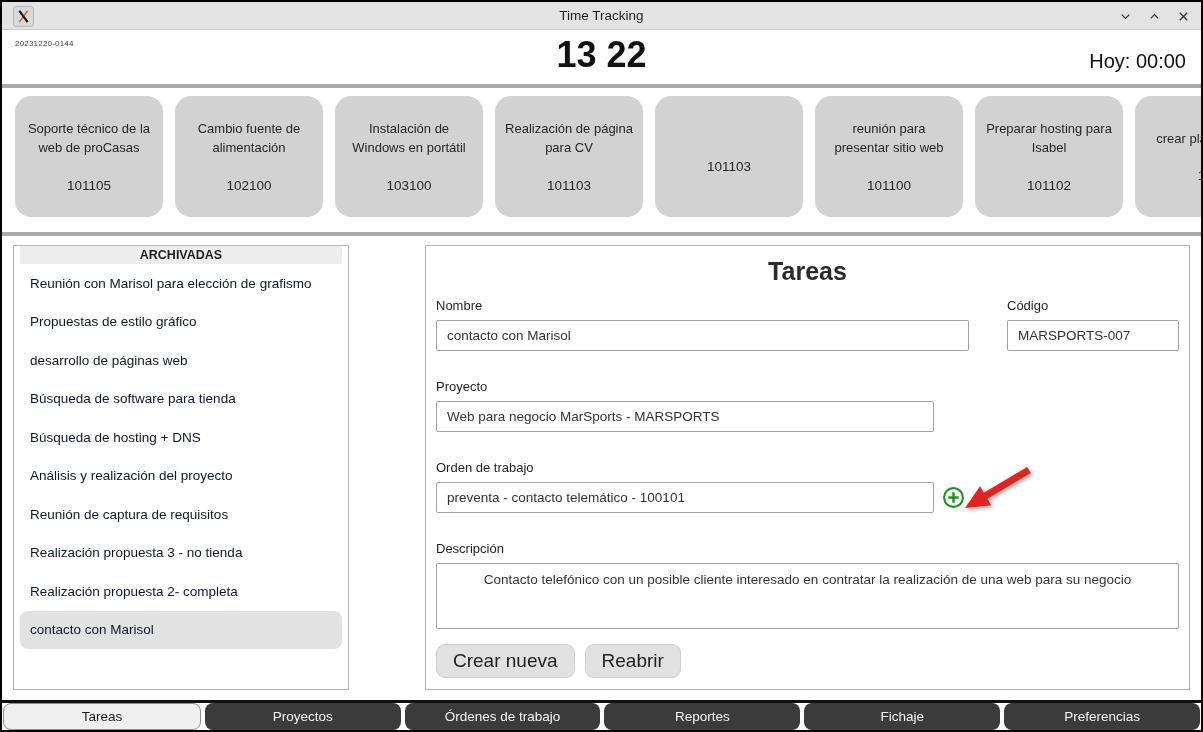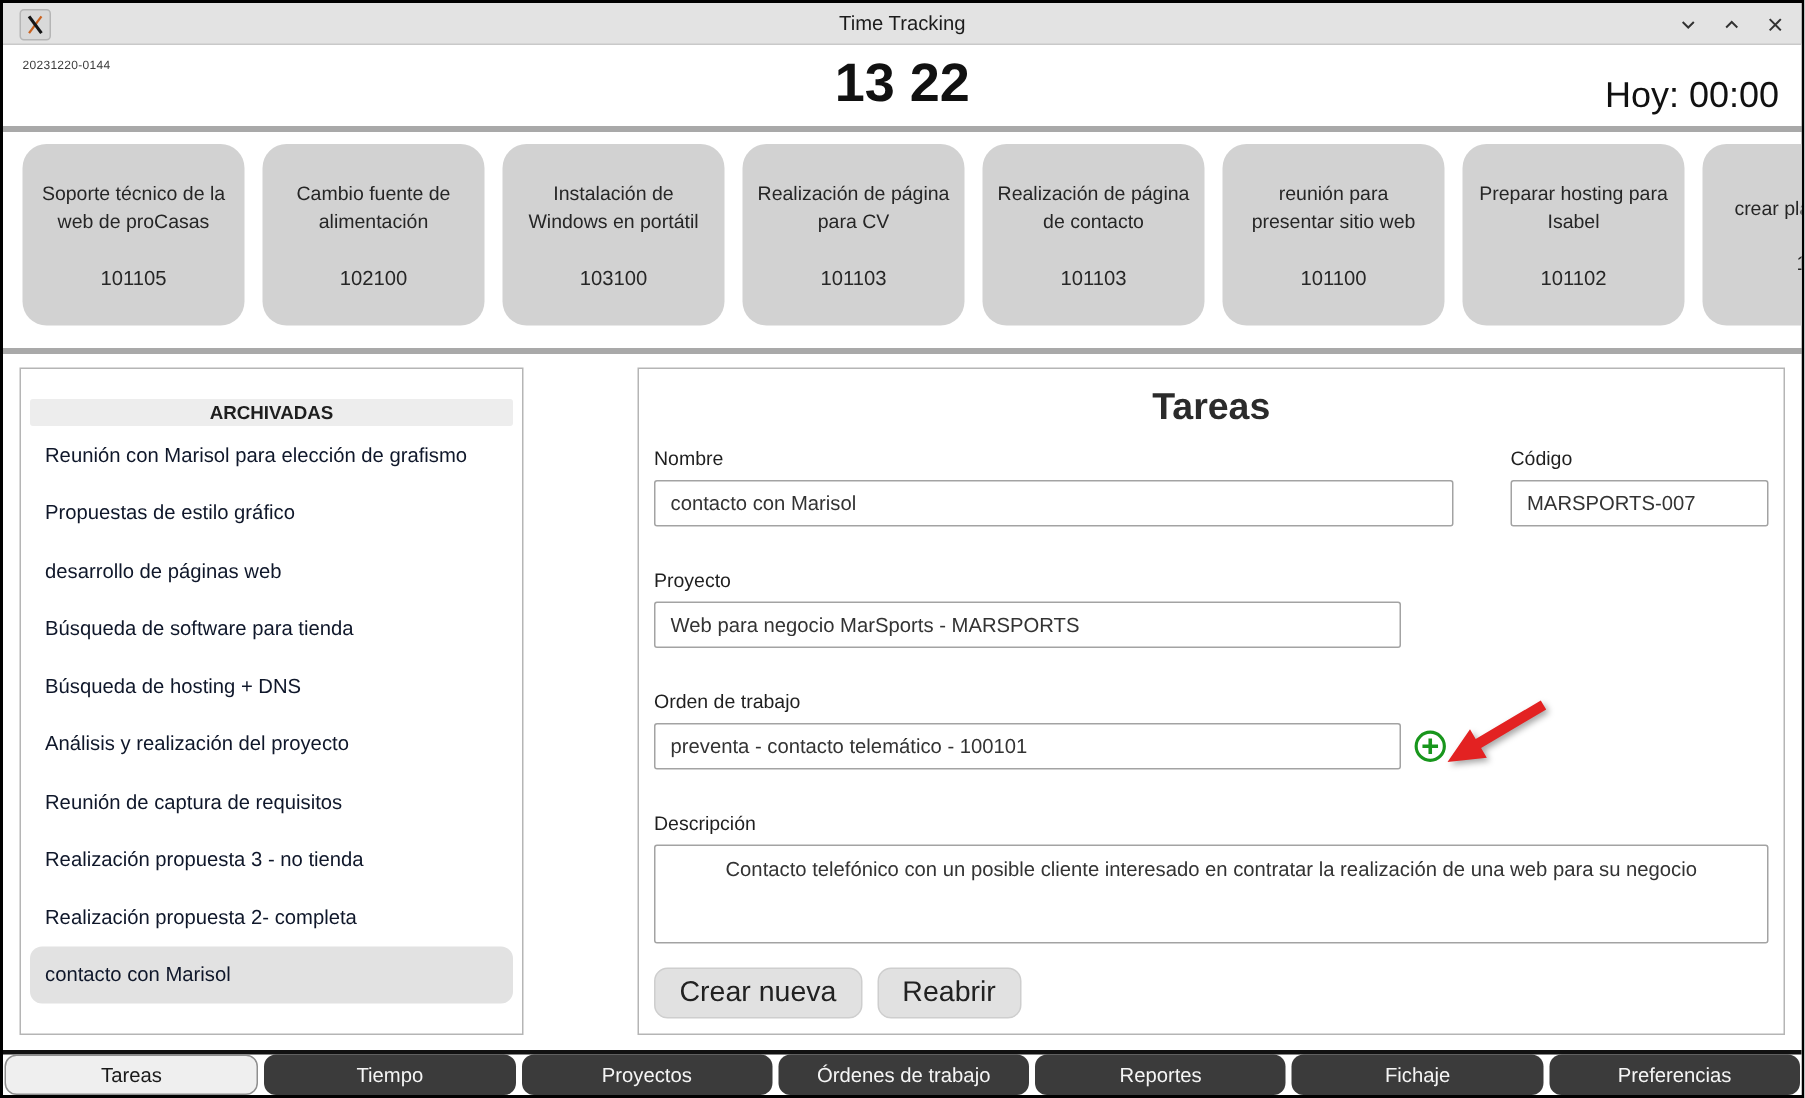--- a/index.html
+++ b/index.html
@@ -14,37 +14,37 @@
   .app-icon { position:absolute; left:11px; top:4px; width:21px; height:21px; background:#d9d9d9;
               border:1px solid #b5b5b5; border-radius:3px; display:flex; align-items:center; justify-content:center; }
   .win-title { position:absolute; left:50%; transform:translateX(-50%); font-size:13.5px; color:#1c1c1c; }
   .win-controls { position:absolute; right:10px; top:0; height:28px; display:flex; align-items:center; gap:13px; }
   .win-btn { width:16px; height:16px; display:flex; align-items:center; justify-content:center; cursor:default; }
 
   
   .header { height:54px; position:relative; background:#fff; flex:0 0 54px; }
   .session-id { position:absolute; left:13px; top:9px; font-size:8px; color:#3c3c3c; letter-spacing:0.2px; }
   .clock { position:absolute; left:0; right:0; top:4px; text-align:center; font-size:36px; font-weight:bold; color:#111; }
-  .today { position:absolute; right:15px; top:20px; font-size:24px; color:#111; }
+  .today { position:absolute; right:15px; top:20px; font-size:20px; color:#111; }
 
   .h-divider { height:4px; background:#a9a9a9; flex:0 0 4px; }
 
   
   .cards-row { height:144px; flex:0 0 144px; background:#fff; display:flex; gap:12px;
                padding:8px 0 0 13px; overflow:hidden; }
   .card { flex:0 0 148px; height:121px; background:#d2d2d2; border-radius:16px;
           display:flex; flex-direction:column; align-items:center; justify-content:center;
           padding:0 9px; cursor:default; }
   .card-name { font-size:13px; line-height:1.45; text-align:center; color:#262626; }
   .card-code { margin-top:20px; font-size:13.5px; color:#262626; }
 
   
   .main { flex:1 1 auto; position:relative; background:#fff; }
   .panel { position:absolute; top:9px; height:445px; border:1px solid #b5b5b5; background:#fff; }
-  .archive-panel { left:11px; width:336px; padding:20px 6px; overflow:hidden; }
+  .archive-panel { left:11px; width:336px; padding:0 6px; overflow:hidden; }
   .archive-header { height:18px; background:#ededed; border-radius:2px; text-align:center;
                     font-weight:bold; font-size:12.5px; color:#1e1e1e; line-height:18px; }
   .archive-item { height:38.5px; display:flex; align-items:center; padding-left:10px;
                   font-size:13.5px; color:#0f172a; border-radius:8px; cursor:default; }
   .archive-item.selected { background:#e2e2e2; }
 
   .form-panel { left:423px; width:765px; padding:0 10px; }
   .form-title { text-align:center; font-size:25px; font-weight:bold; color:#2b2b2b; margin-top:11px; }
   .form-label { font-size:13px; color:#1f1f1f; margin:28px 0 7px 0; display:block; }
   .first-row { display:flex; margin-top:12px; }
@@ -121,21 +121,20 @@
     </div>
     <div class="card">
       <div class="card-name">Instalación de Windows en portátil</div>
       <div class="card-code">103100</div>
     </div>
     <div class="card">
       <div class="card-name">Realización de página para CV</div>
       <div class="card-code">101103</div>
     </div>
     <div class="card">
-      <div class="card-name">Realización de página de contacto</div>
       <div class="card-code">101103</div>
     </div>
     <div class="card">
       <div class="card-name">reunión para presentar sitio web</div>
       <div class="card-code">101100</div>
     </div>
     <div class="card">
       <div class="card-name">Preparar hosting para Isabel</div>
       <div class="card-code">101102</div>
     </div>
@@ -203,21 +202,20 @@
 
       <div class="btn-row">
         <button class="tt-button">Crear nueva</button>
         <button class="tt-button">Reabrir</button>
       </div>
     </div>
   </div>
 
   <div class="tabbar">
     <div class="tab active">Tareas</div>
-    <div class="tab">Tiempo</div>
     <div class="tab">Proyectos</div>
     <div class="tab">Órdenes de trabajo</div>
     <div class="tab">Reportes</div>
     <div class="tab">Fichaje</div>
     <div class="tab">Preferencias</div>
   </div>
 
 </div>
 
 </body></html>

